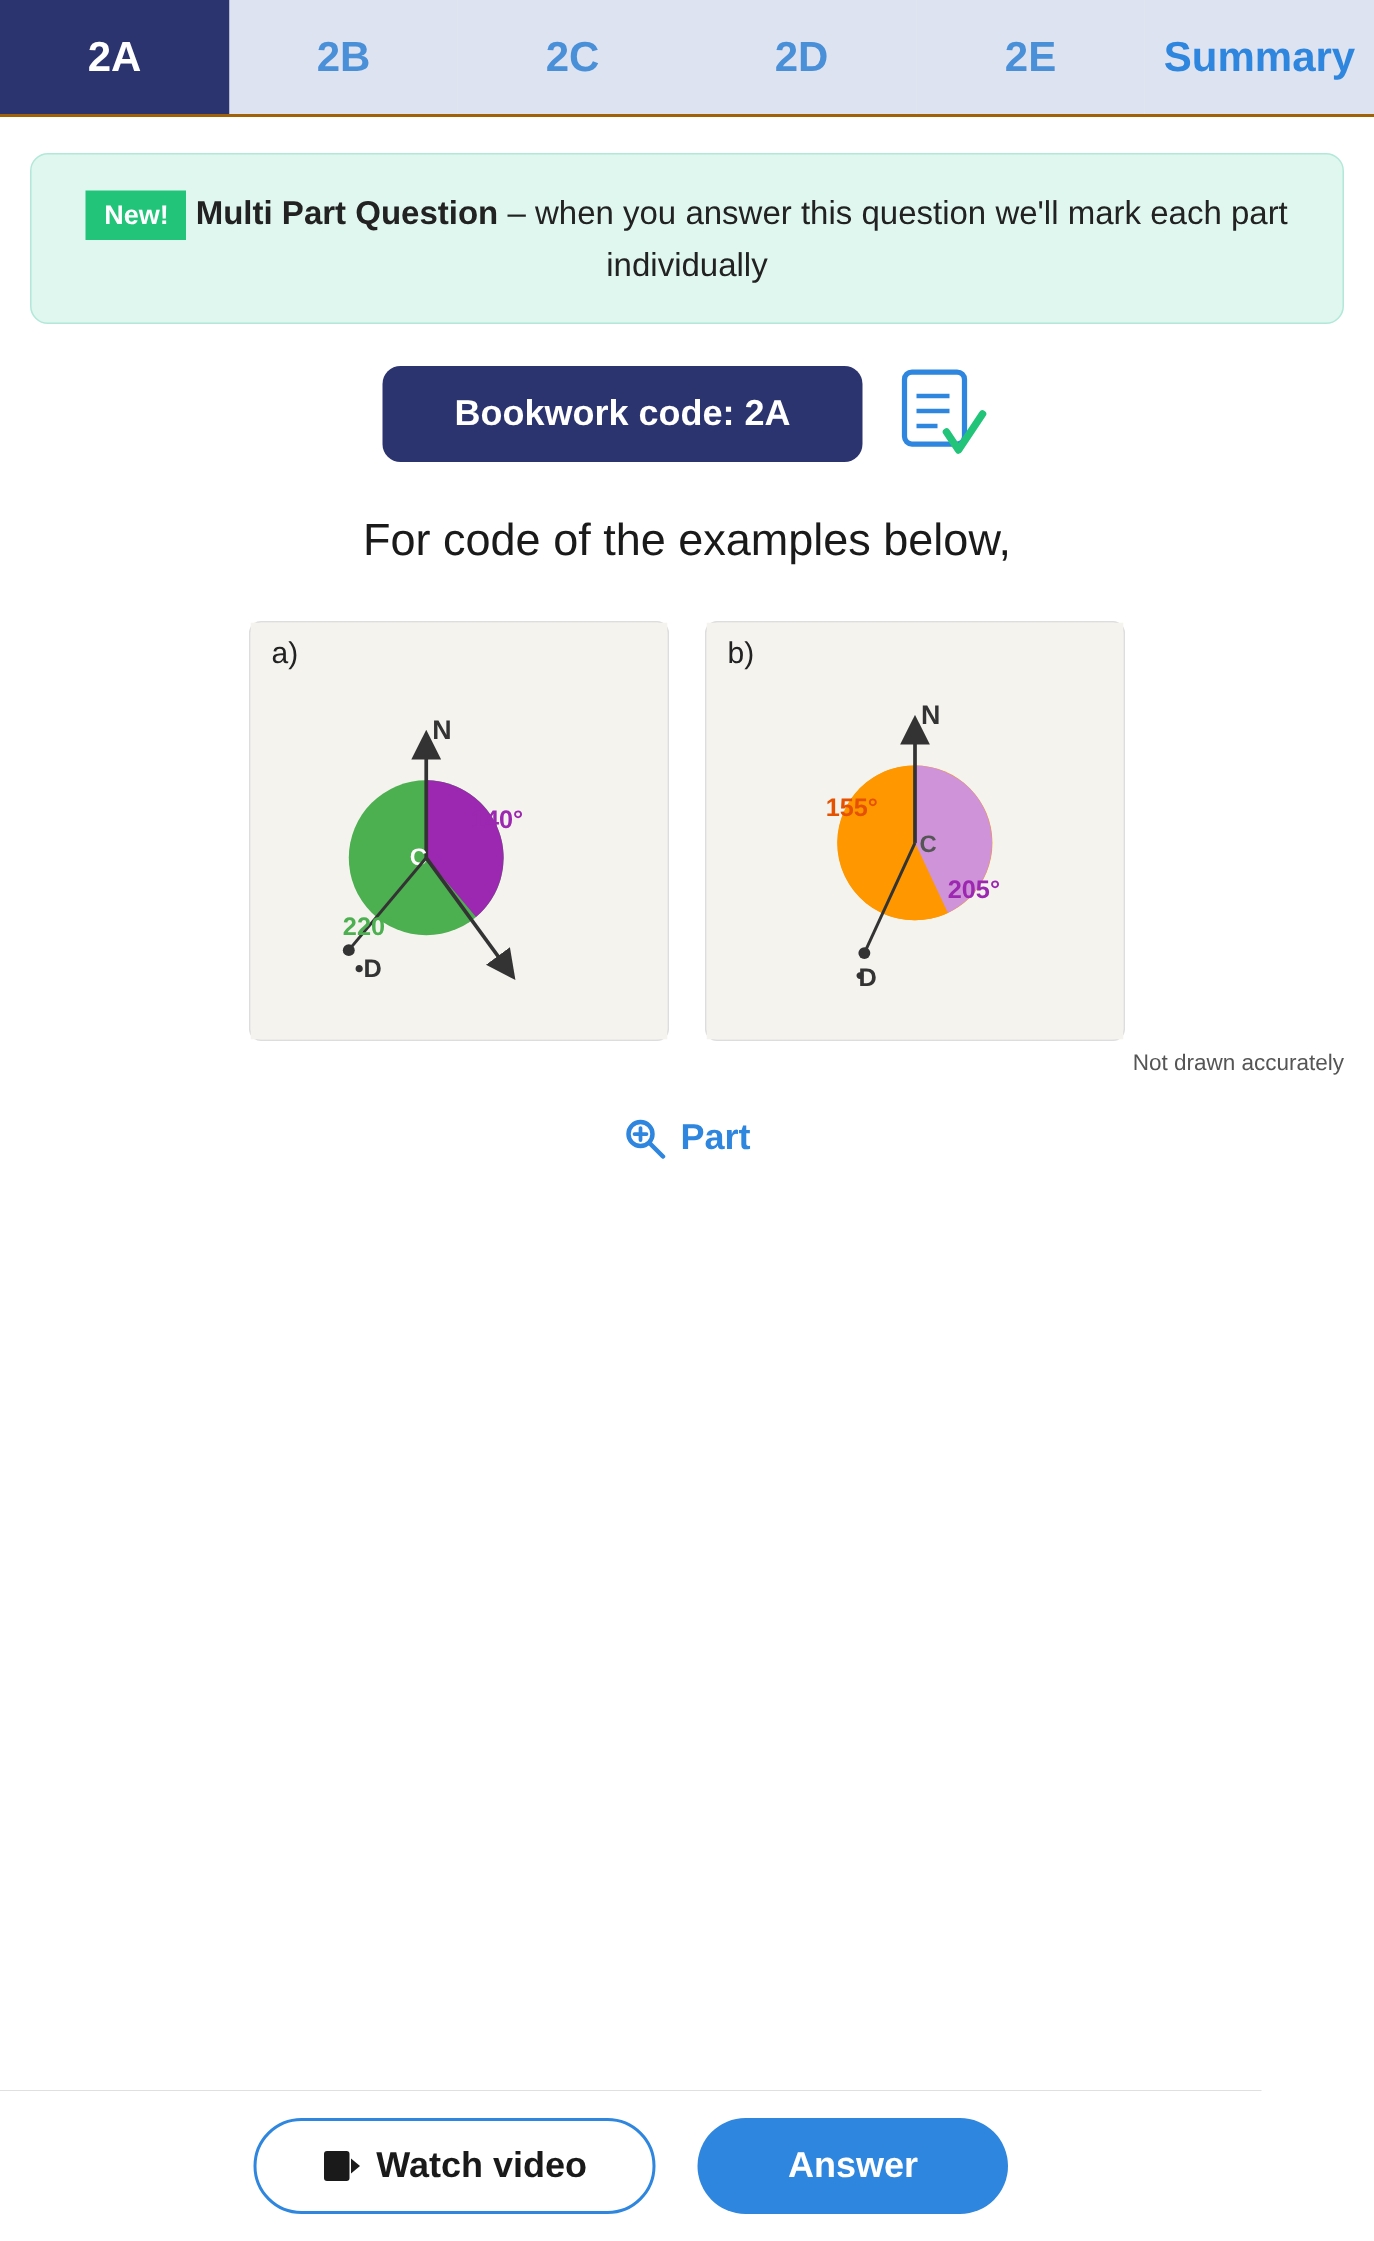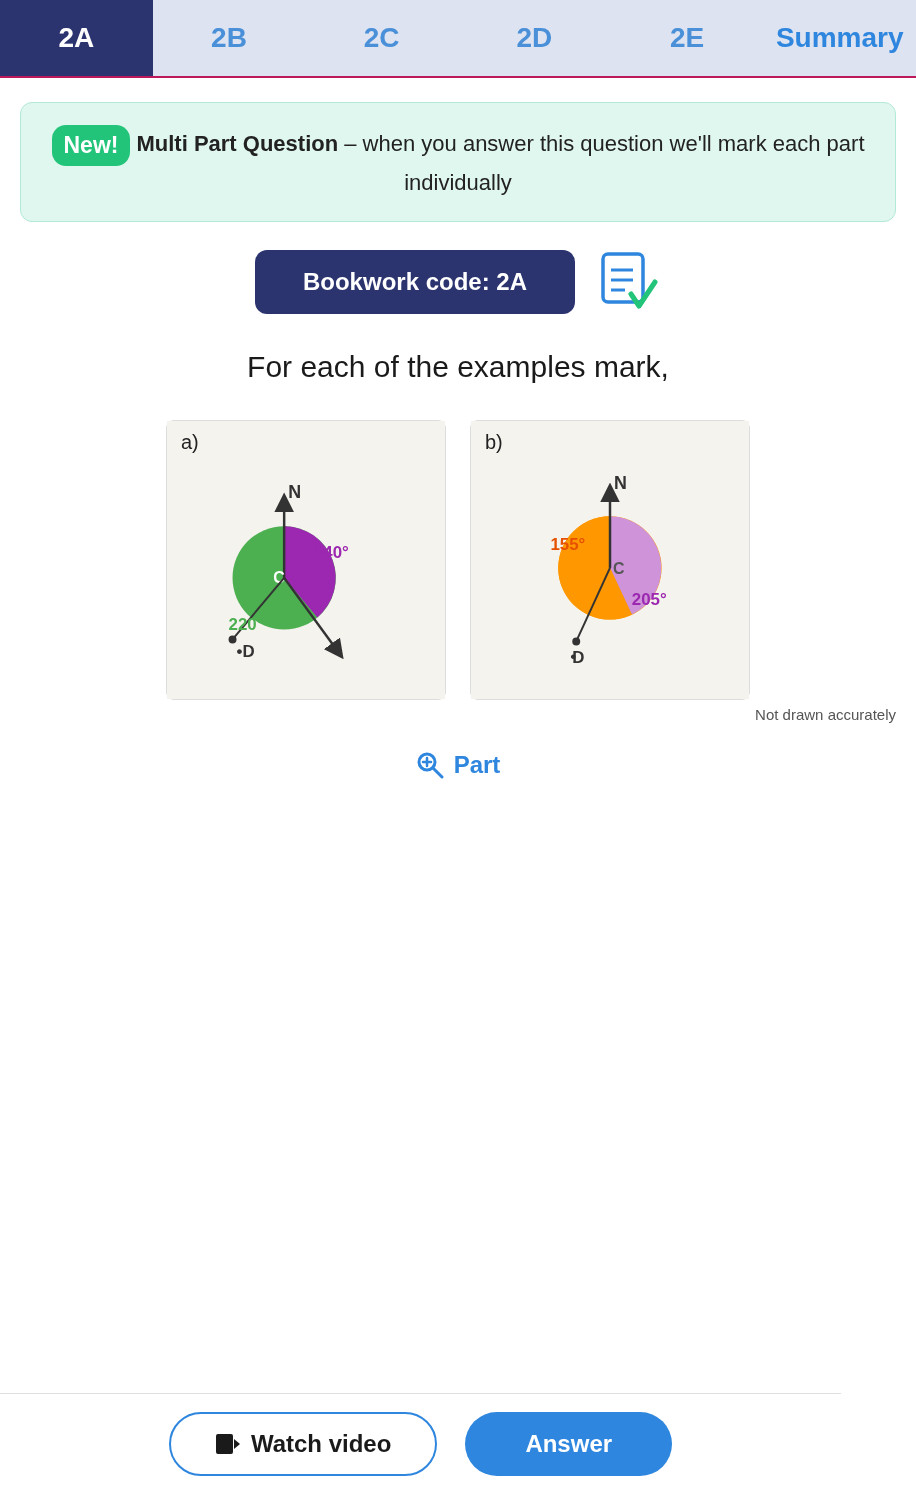--- a/index.html
+++ b/index.html
@@ -9,21 +9,21 @@
       width: 916px;
       min-height: 1494px;
       overflow-x: hidden;
     }
 
     
     .tab-bar {
       display: flex;
       width: 100%;
       background: #e8eaf6;
-      border-bottom: 2px solid #be185d;
+      border-bottom: 2px solid #a16207;
     }
     .tab {
       flex: 1;
       padding: 22px 10px;
       text-align: center;
       font-size: 28px;
       font-weight: 700;
       cursor: pointer;
       color: #4a90d9;
       background: #dde3f0;
@@ -47,22 +47,22 @@
       text-align: center;
       font-size: 22px;
       color: #222;
       line-height: 1.5;
     }
     .new-badge {
       display: inline-block;
       background: #22c47a;
       color: #fff;
       font-weight: 800;
-      font-size: 23px;
-      border-radius: 14px;
+      font-size: 18px;
+      border-radius: 0;
       padding: 3px 12px;
       margin-right: 6px;
       vertical-align: middle;
     }
 
     
     .bookwork-row {
       display: flex;
       align-items: center;
       justify-content: center;
@@ -209,21 +209,21 @@
     <rect x="6" y="4" width="40" height="48" rx="5" ry="5" fill="none" stroke="#2e86de" stroke-width="3.5"></rect>
     <line x1="14" y1="20" x2="36" y2="20" stroke="#2e86de" stroke-width="3"></line>
     <line x1="14" y1="30" x2="36" y2="30" stroke="#2e86de" stroke-width="3"></line>
     <line x1="14" y1="40" x2="28" y2="40" stroke="#2e86de" stroke-width="3"></line>
 
     <polyline points="34,44 42,56 58,32" fill="none" stroke="#22c47a" stroke-width="5" stroke-linecap="round" stroke-linejoin="round"></polyline>
   </svg>
 </div>
 
 <div class="question-text">
-  <span>For each of the examples mark,</span><br>
+  <span>For code of the examples below,</span><br>
 </div>
 
 <div class="diagrams-row">
 
   <div class="diagram-box">
     <span class="diagram-label">a)</span>
     <svg class="diagram-svg" viewBox="0 0 280 280" xmlns="http://www.w3.org/2000/svg">
 
       <rect width="280" height="280" fill="#f5f3ee"></rect>
 

